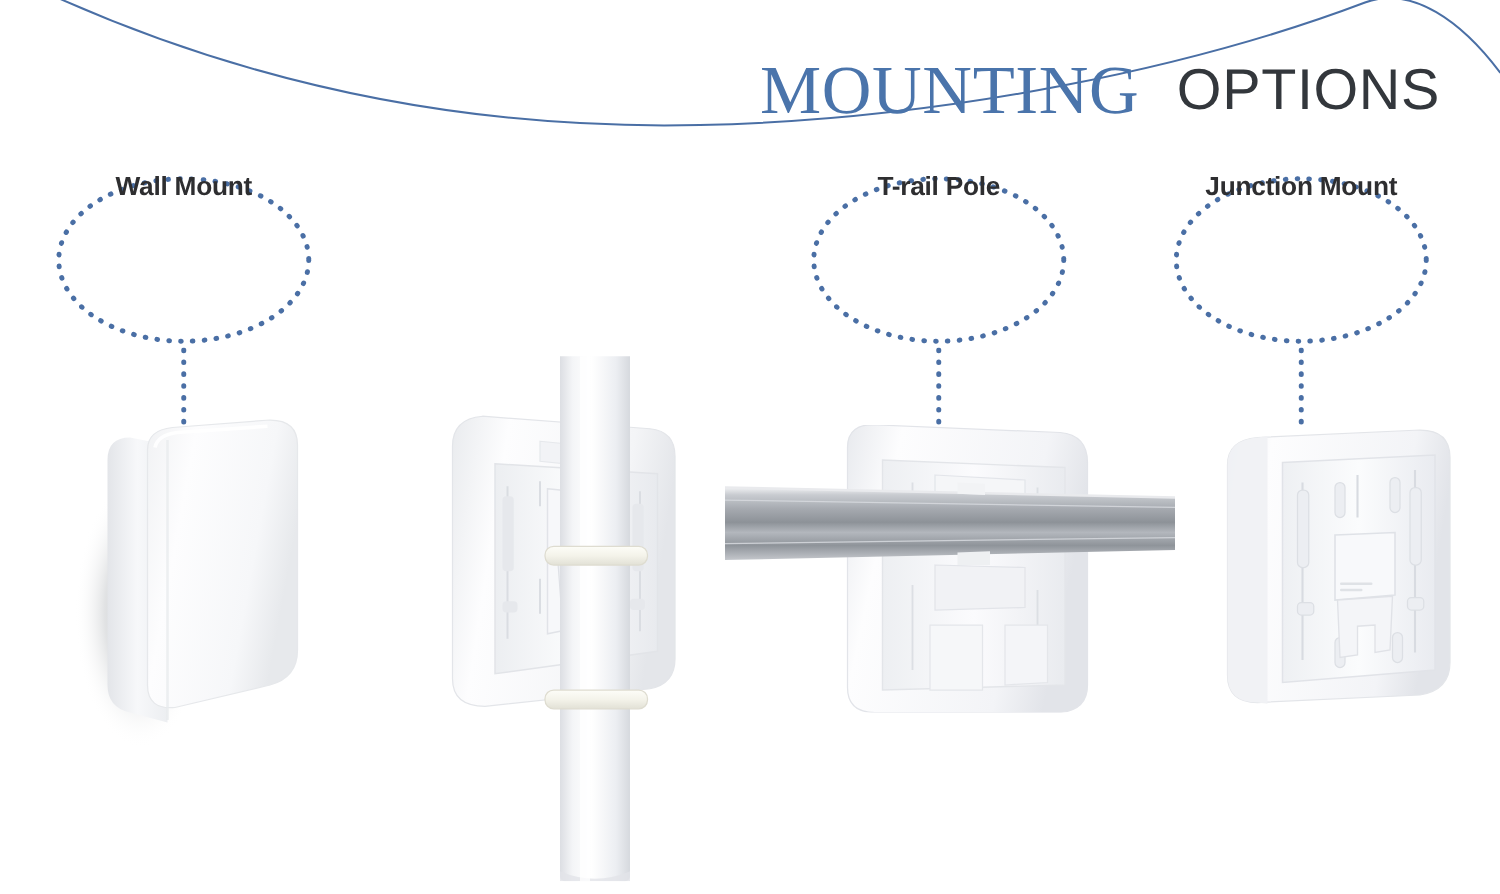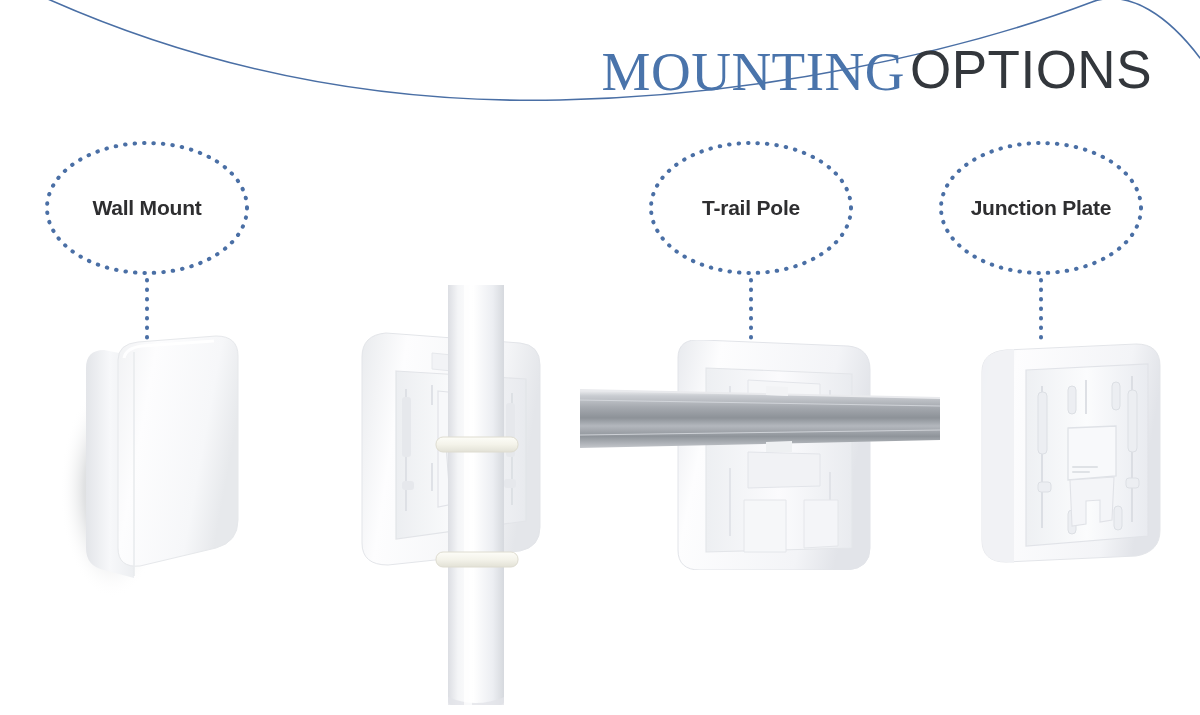--- a/index.html
+++ b/index.html
@@ -30,54 +30,53 @@
     width: 1200px; height: 120px;
     pointer-events: none;
   }
 
   
   .title-wrap {
     position: absolute;
     right: 48px;
     top: 44px;
     display: flex;
-    align-items: flex-start;
+    align-items: center;
     white-space: nowrap;
   }
   .title-main {
     font-family: "Liberation Serif", "DejaVu Serif", serif;
     font-size: 55px;
     line-height: 1;
     letter-spacing: 0.5px;
     color: #4a74ab;
     font-weight: 400;
   }
   .title-sub {
     font-family: "Liberation Sans", sans-serif;
-    font-size: 53px;
+    font-size: 46px;
     line-height: 1;
     letter-spacing: 0.5px;
     color: #33373c;
     font-weight: 300;
-    margin-left: 5px;
+    margin-left: 30px;
     position: relative;
     top: -1px;
   }
 
   
   .callout {
     position: absolute;
     top: 138px;
   }
   .ellipse {
     position: relative;
     width: 210px;
     height: 140px;
     display: flex;
-    align-items: center;
     justify-content: center;
   }
   .ellipse svg {
     position: absolute;
     left: 0; top: 0;
     width: 210px; height: 140px;
   }
   .ellipse-label {
     position: relative;
     z-index: 2;
@@ -296,21 +295,21 @@
       <path d="M 186 46 L 208 47 L 208 56 L 186 55 Z" fill="#f2f3f5"></path>
       <path d="M 186 102 L 212 101 L 212 112 L 186 112 Z" fill="#eef0f2"></path>
     </svg>
   </div>
 
   <div class="callout" style="left:936px;">
     <div class="ellipse">
       <svg viewBox="0 0 210 140">
         <ellipse cx="105" cy="70" rx="100" ry="65" fill="none" stroke="#4a6fa5" stroke-width="4" stroke-linecap="round" stroke-dasharray="0.5 9"></ellipse>
       </svg>
-      <span class="ellipse-label">Junction Plate</span>
+      <span class="ellipse-label">Junction Mount</span>
     </div>
     <div class="leader">
       <svg width="6" height="70" viewBox="0 0 6 70">
         <line x1="3" y1="2" x2="3" y2="68" stroke="#4a6fa5" stroke-width="4" stroke-linecap="round" stroke-dasharray="0.5 9"></line>
       </svg>
     </div>
   </div>
 
   <div class="art" style="left:968px; top:340px;">
     <svg width="220" height="230" viewBox="0 0 220 230">

